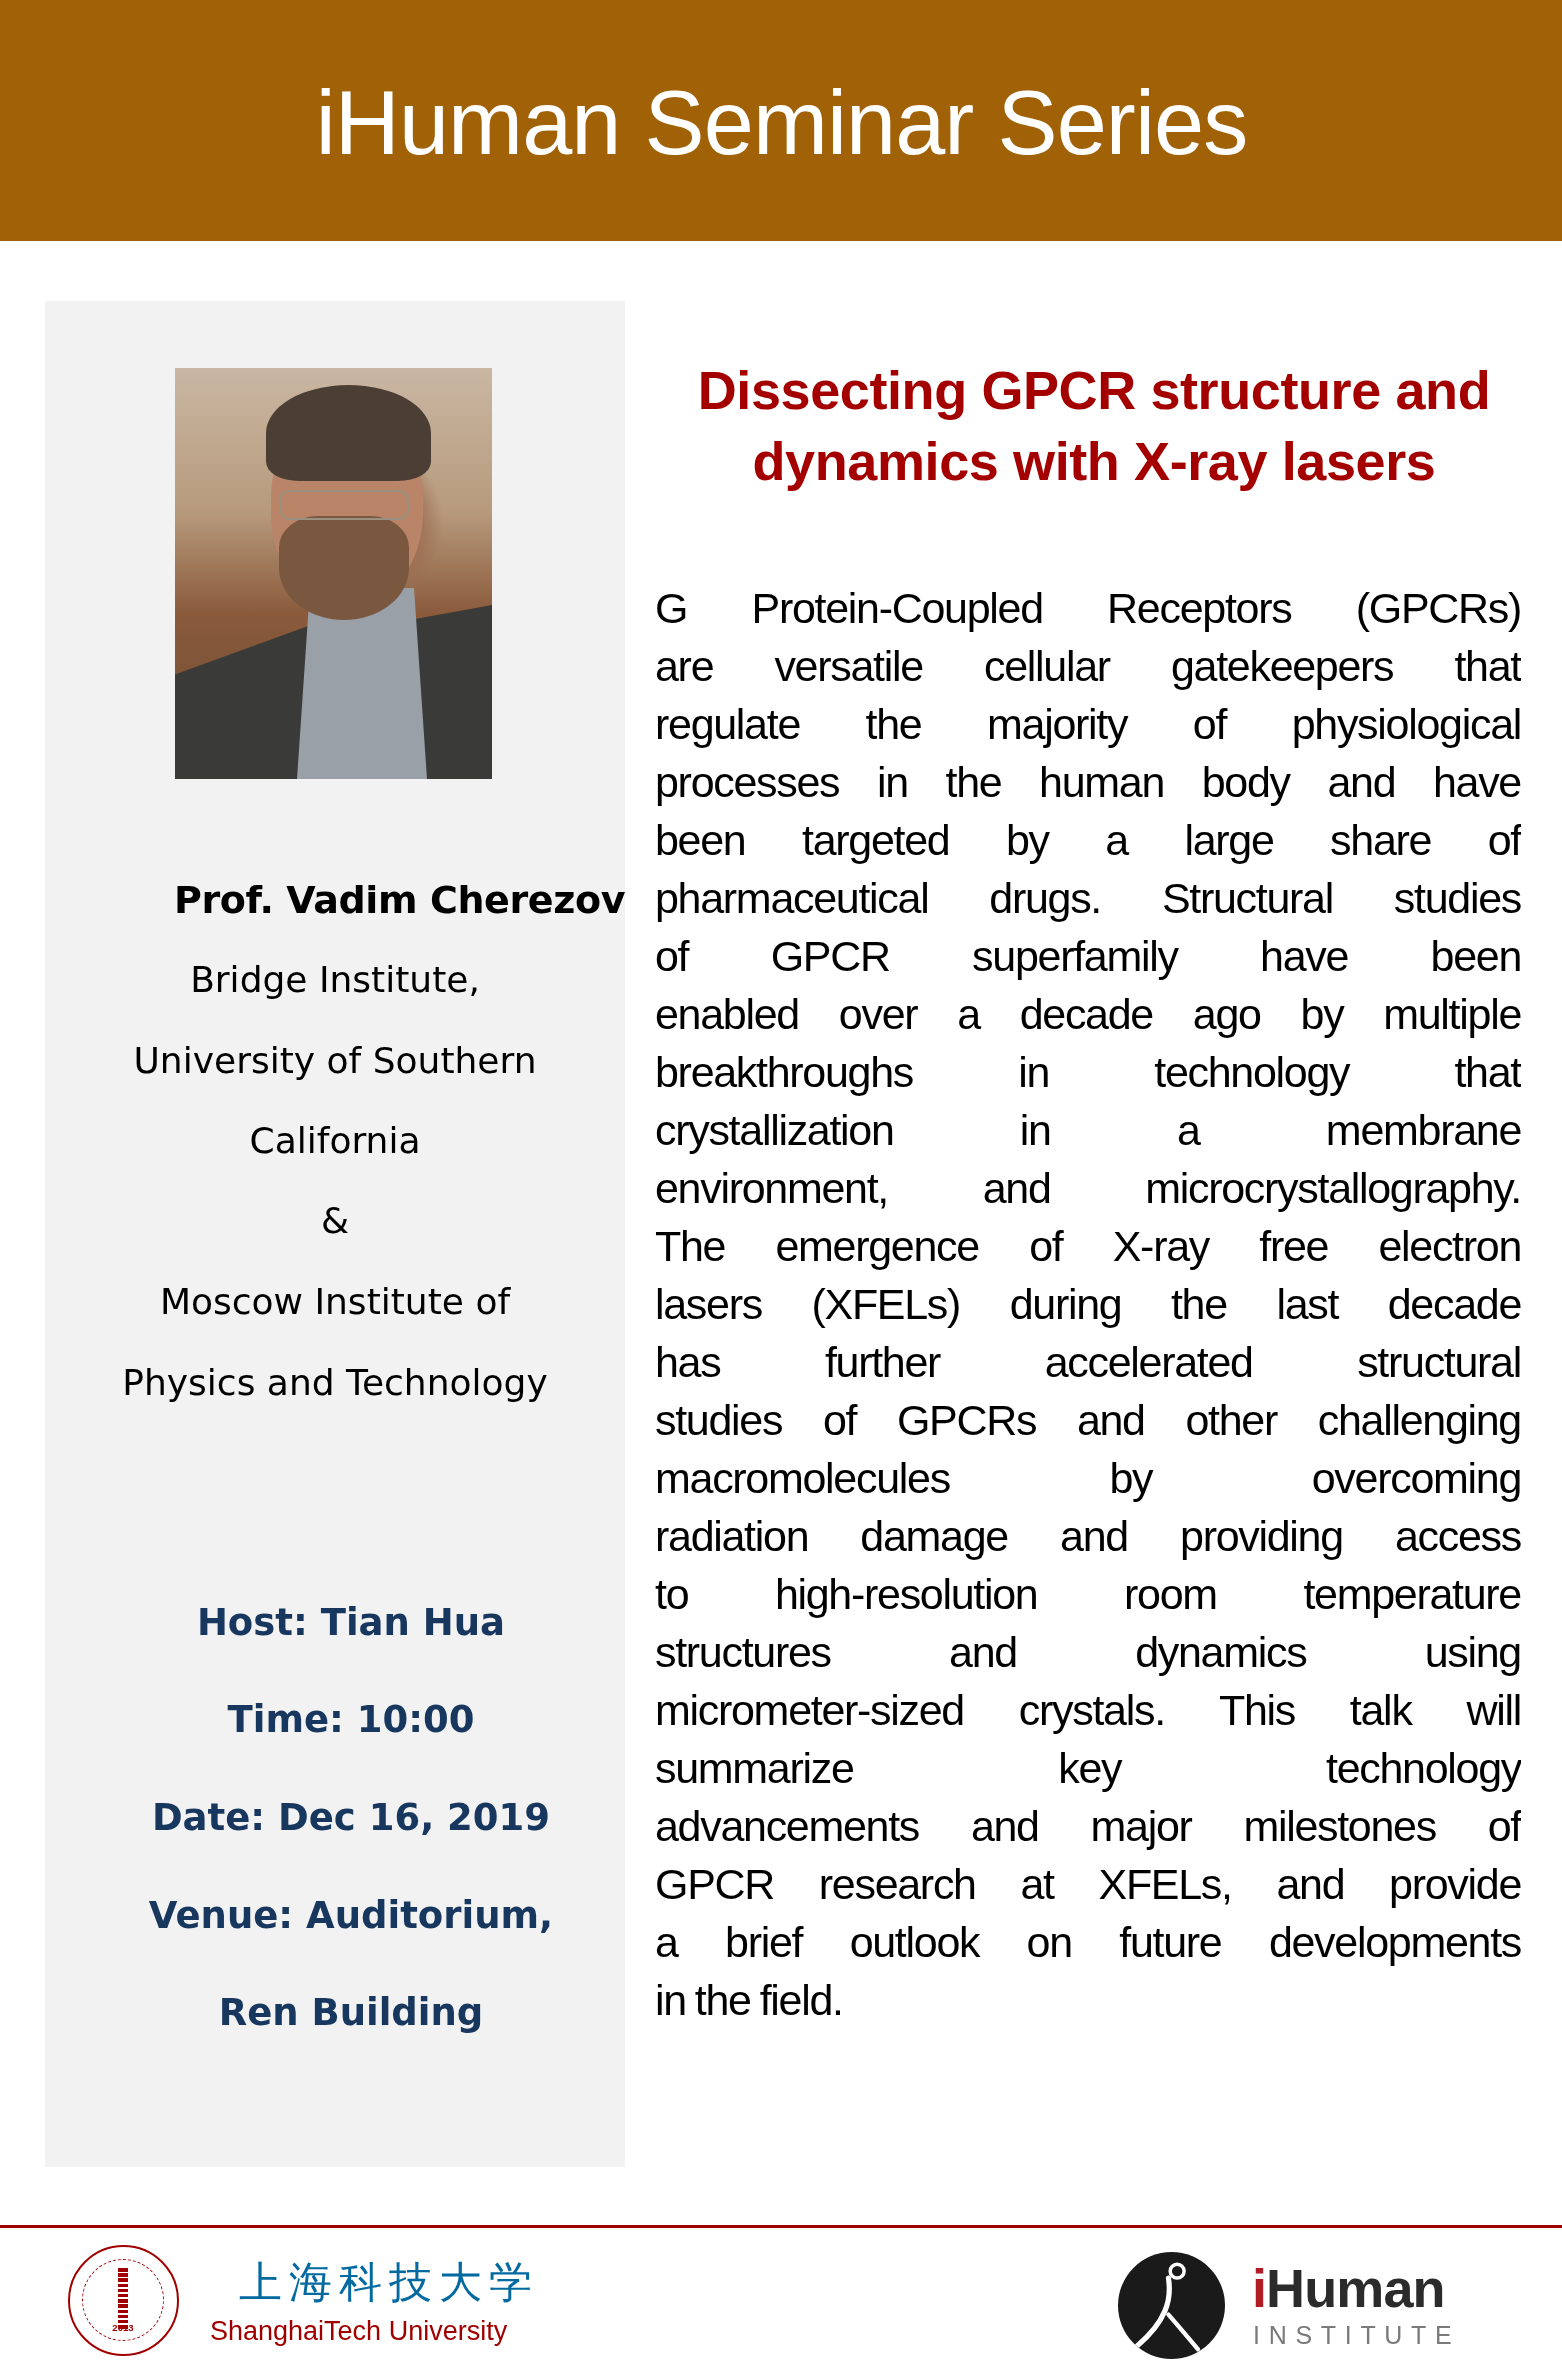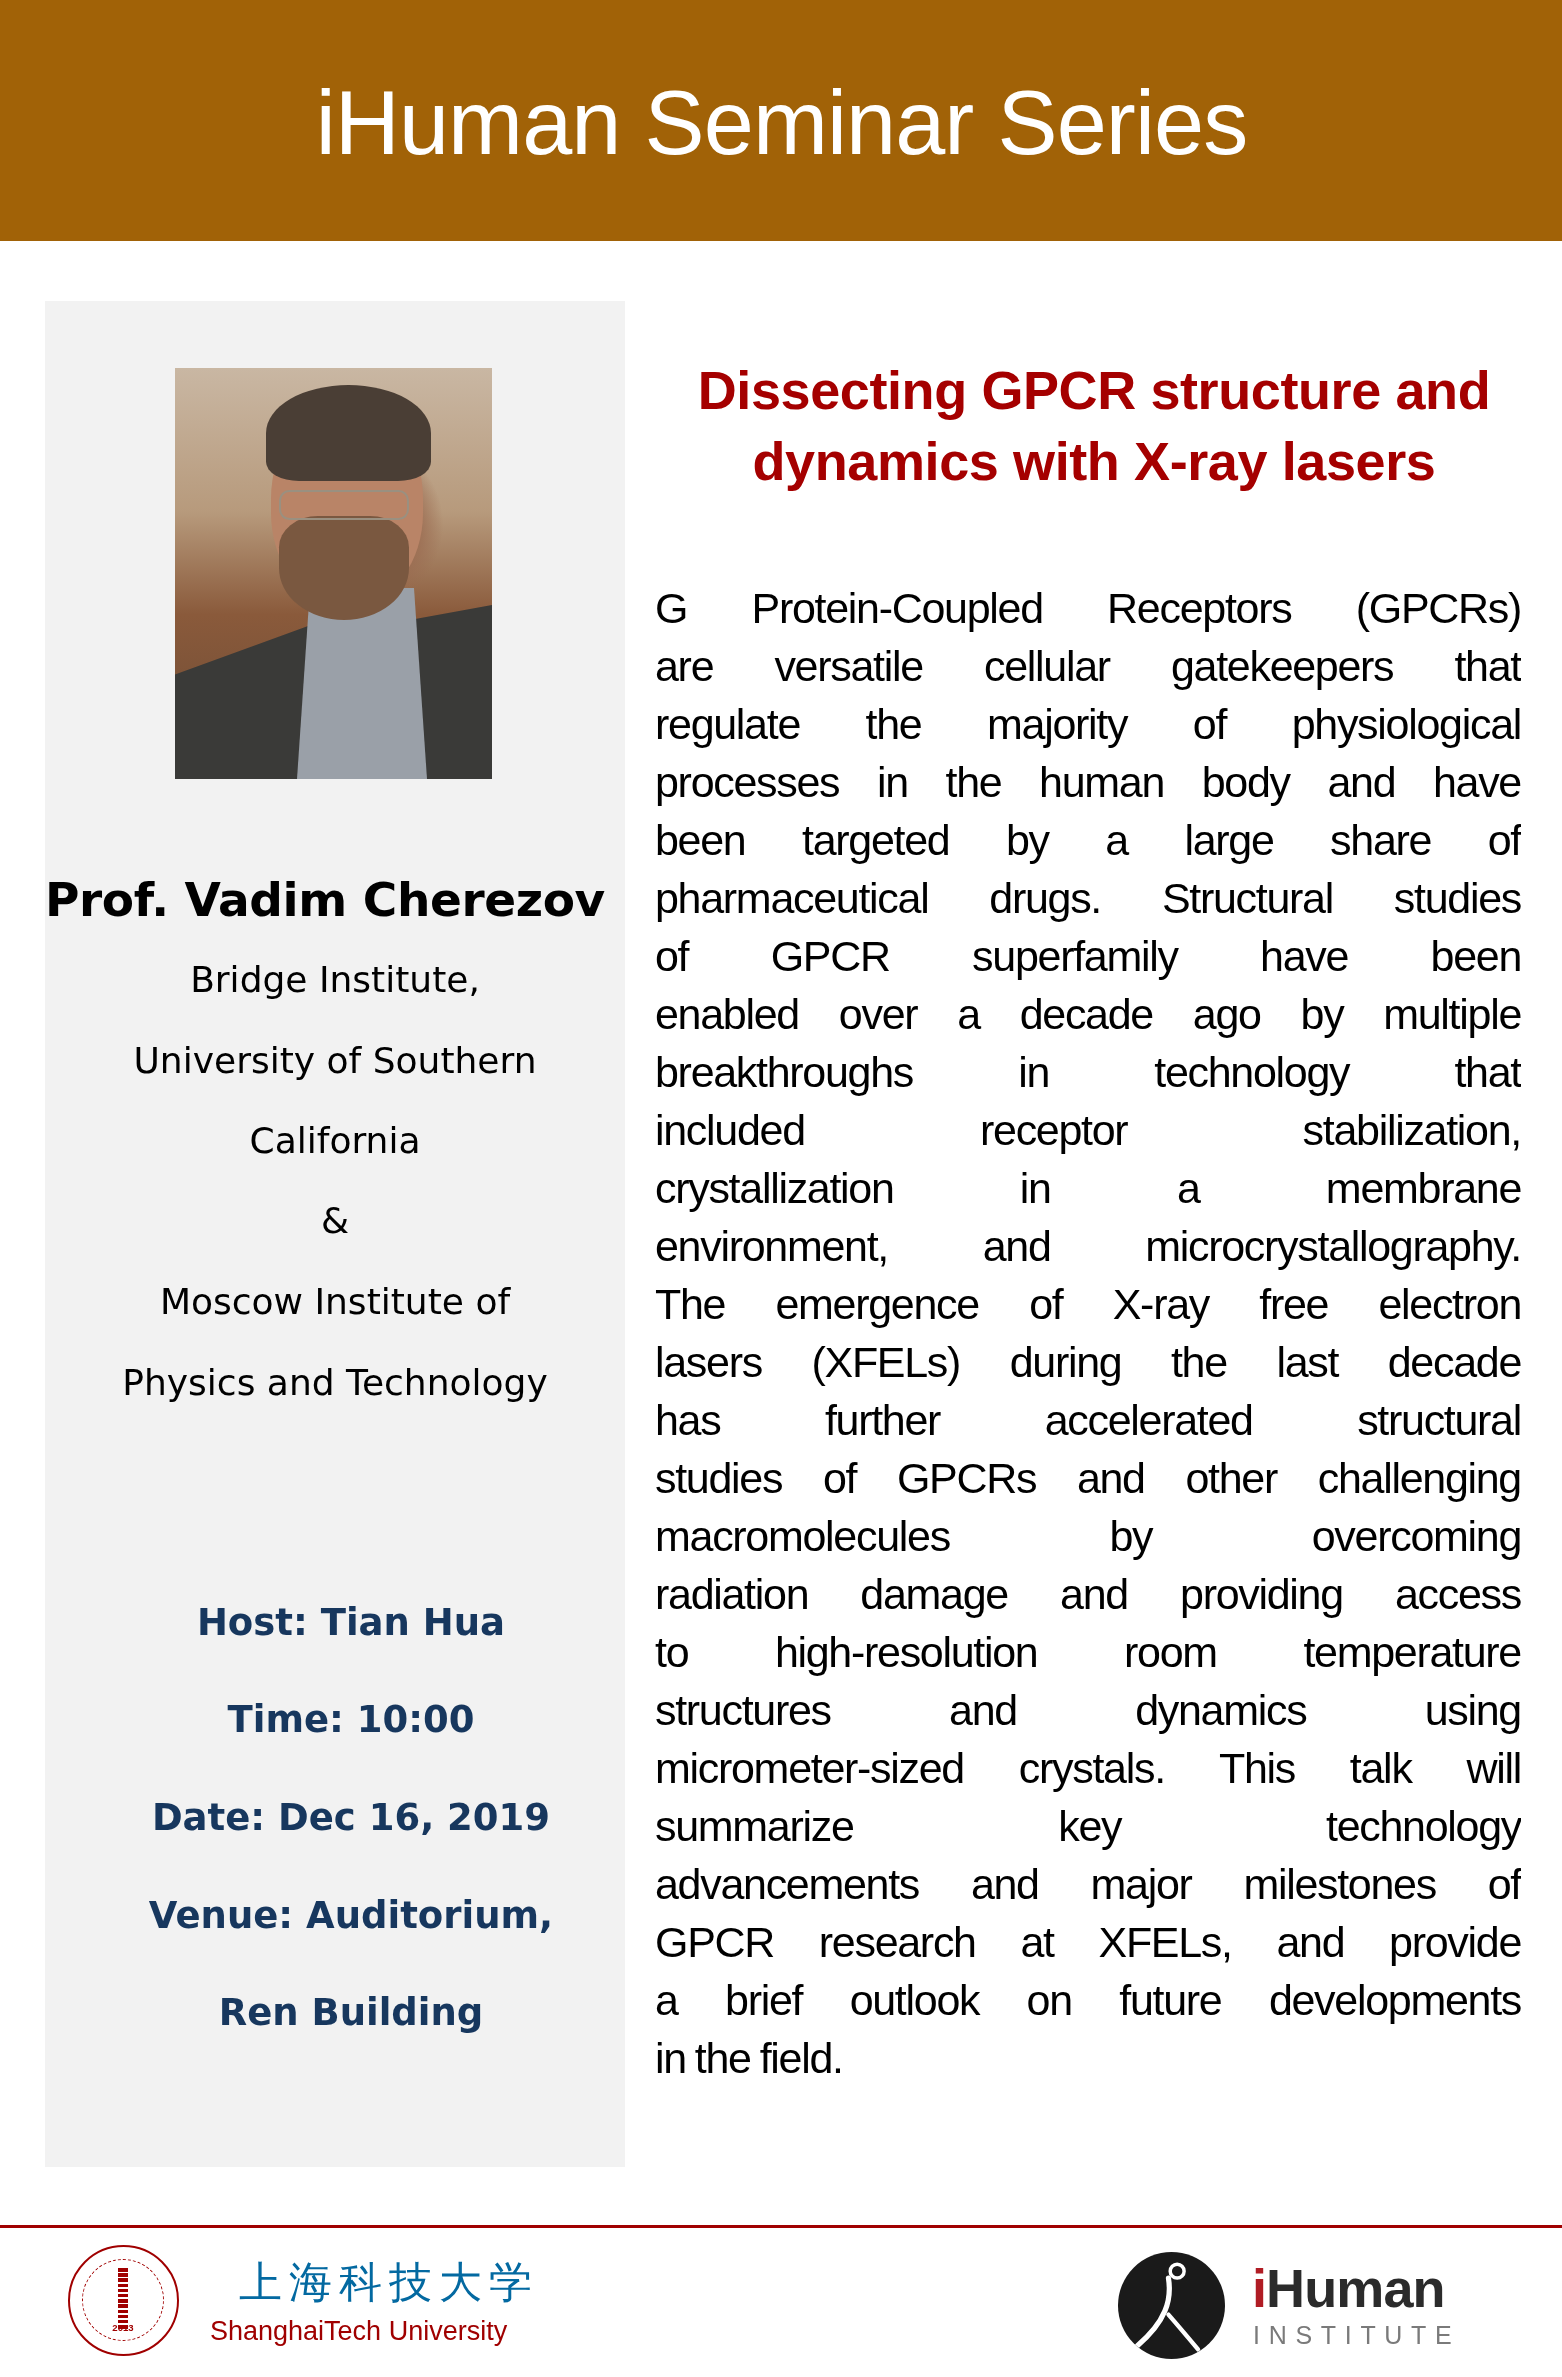--- a/index.html
+++ b/index.html
@@ -9,21 +9,21 @@
   .panel { position:absolute; left:45px; top:301px; width:580px; height:1866px; background:#f2f2f2; }
   .photo { position:absolute; left:130px; top:67px; width:317px; height:411px; overflow:hidden;
            background: radial-gradient(ellipse 38% 30% at 58% 38%, #b07a5e 0%, #9a6a50 45%, rgba(0,0,0,0) 70%),
                        linear-gradient(180deg, #c9b7a3 0%, #b79a7c 35%, #8a5a3b 60%, #6a4a34 100%); }
   .photo .jacket { position:absolute; left:0; bottom:0; width:317px; height:174px; background:#3a3a38; clip-path: polygon(0 40%, 45% 10%, 55% 15%, 100% 0, 100% 100%, 0 100%); }
   .photo .shirt { position:absolute; left:122px; bottom:0; width:130px; height:191px; background:#9aa0a8; clip-path: polygon(10% 0, 90% 0, 100% 100%, 0 100%); }
   .photo .head { position:absolute; left:96px; top:35px; width:152px; height:200px; border-radius:48% 48% 45% 45%; background:#b98467; }
   .photo .hair { position:absolute; left:91px; top:17.4px; width:165px; height:96px; border-radius:50% 50% 20% 20%; background:#4a3e35; }
   .photo .beard { position:absolute; left:104px; top:148px; width:130px; height:104px; border-radius:30% 30% 50% 50%; background:#7a5840; }
   .photo .glasses { position:absolute; left:104px; top:122px; width:130px; height:29.5px; border:2.6px solid #9a9080; border-radius:10.4px; box-sizing:border-box; }
-  .name { position:absolute; left:0; width:580px; top:573px; text-align:left; font-family:"DejaVu Sans", sans-serif; font-weight:bold; font-size:47px; line-height:52px; color:#000; letter-spacing:-0.4px; }
+  .name { position:absolute; left:0; width:580px; top:573px; text-align:right; font-family:"DejaVu Sans", sans-serif; font-weight:bold; font-size:38px; line-height:52px; color:#000; letter-spacing:-0.4px; }
   .affil { position:absolute; left:0; width:580px; text-align:center; font-family:"DejaVu Sans", sans-serif; font-size:36px; line-height:52px; color:#000; }
   .info { position:absolute; left:16px; width:580px; text-align:center; font-family:"DejaVu Sans", sans-serif; font-weight:bold; font-size:37px; line-height:52px; color:#17375e; }
   .talk-title { position:absolute; left:627px; width:934px; text-align:center; color:#a50000; font-weight:bold; font-size:54px; line-height:71px; top:355px; letter-spacing:-0.4px; }
   .abstract { position:absolute; left:655px; width:866px; top:579px; }
   .abs-line { display:block; height:58px; line-height:58px; font-size:43px; color:#000; text-align:justify; text-align-last:justify; white-space:nowrap; overflow:hidden; letter-spacing:-1.3px; word-spacing:-1.7px; }
   .abs-line.last { text-align-last:left; }
   .abs-inner { display:block; width:100%; white-space:normal; text-align:justify; text-align-last:justify; }
   .abs-line.last .abs-inner { text-align-last:left; }
   .footer-rule { position:absolute; left:0; top:2225px; width:1563px; height:2.6px; background:#a00000; }
   .seal { position:absolute; left:68px; top:2245px; width:111px; height:111px; border-radius:50%; border:2.6px solid #a00000; box-sizing:border-box; }
@@ -98,23 +98,20 @@
   <span class="abs-line">
       <span class="abs-inner">of GPCR superfamily have been</span>
     </span>
   <span class="abs-line">
       <span class="abs-inner">enabled over a decade ago by multiple</span>
     </span>
   <span class="abs-line">
       <span class="abs-inner">breakthroughs in technology that</span>
     </span>
   <span class="abs-line">
-      <span class="abs-inner">included receptor stabilization,</span>
-    </span>
-  <span class="abs-line">
       <span class="abs-inner">crystallization in a membrane</span>
     </span>
   <span class="abs-line">
       <span class="abs-inner">environment, and microcrystallography.</span>
     </span>
   <span class="abs-line">
       <span class="abs-inner">The emergence of X-ray free electron</span>
     </span>
   <span class="abs-line">
       <span class="abs-inner">lasers (XFELs) during the last decade</span>

